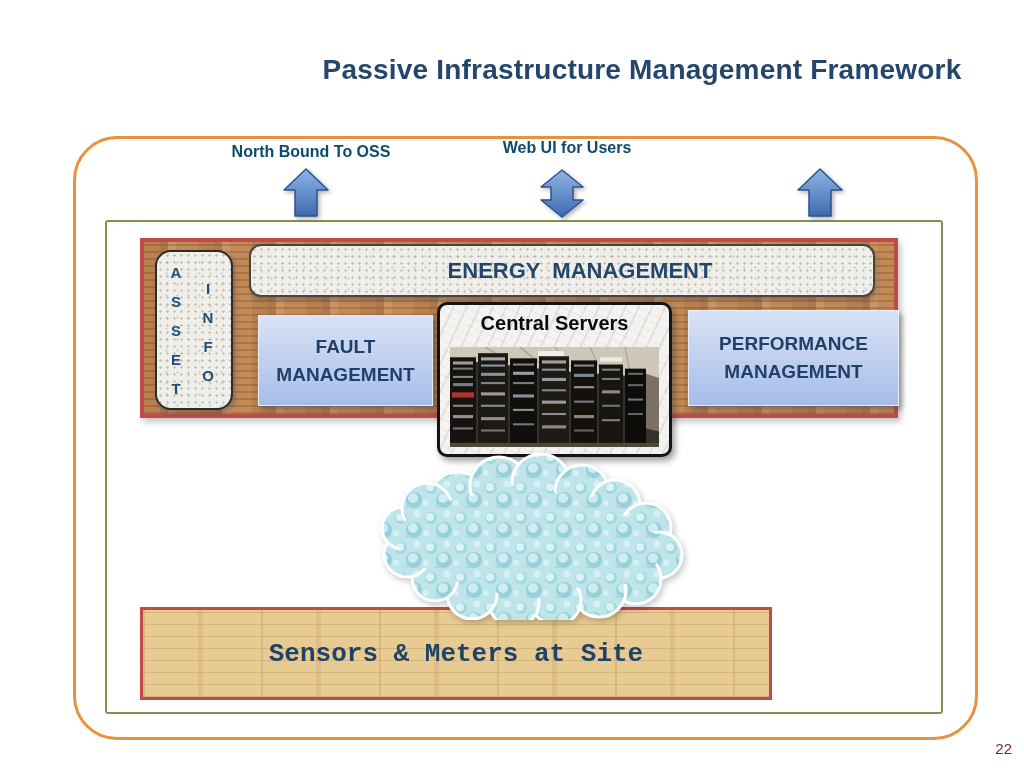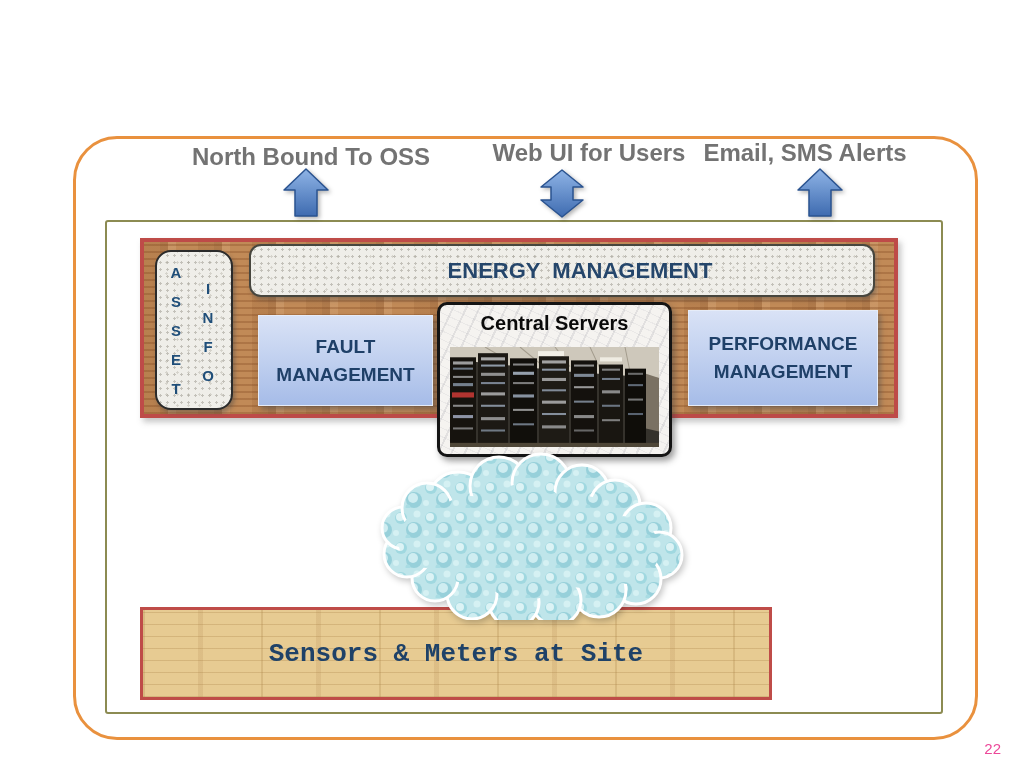--- a/index.html
+++ b/index.html
@@ -8,22 +8,22 @@
   .abs{position:absolute;}
 
   .title{left:262px;top:54px;width:760px;text-align:center;font-size:28px;font-weight:700;
          color:#25466B;letter-spacing:0.2px;}
 
   .outer-frame{left:73px;top:136px;width:905px;height:604px;border:3px solid #E9913E;
                border-radius:44px;box-sizing:border-box;z-index:1;}
   .inner-frame{left:105px;top:220px;width:838px;height:494px;border:2px solid #8C8B52;
                border-radius:3px;box-sizing:border-box;z-index:1;}
 
-  .flow-label{top:141px;width:250px;text-align:center;font-size:24px;font-weight:700;
-              color:#737373;z-index:3;}
+  .flow-label{top:141px;width:250px;text-align:center;font-size:16px;font-weight:700;
+              color:#0c4a6e;z-index:3;}
   .arrow{z-index:4;filter:drop-shadow(2px 2px 2px rgba(0,0,0,0.3));}
 
   .wood-band{left:140px;top:238px;width:758px;height:180px;border:4px solid #BE4B48;
              box-sizing:border-box;z-index:2;
              background-color:#C18A57;
              background-image:
                repeating-linear-gradient(0deg, rgba(120,62,24,0.28) 0 2px, rgba(0,0,0,0) 2px 7px),
                repeating-linear-gradient(90deg, rgba(150,95,50,0.22) 0 16px, rgba(92,46,16,0.18) 16px 24px, rgba(232,192,150,0.22) 24px 32px, rgba(0,0,0,0) 32px 54px);
              box-shadow:3px 4px 6px rgba(90,90,90,0.35);}
 
@@ -43,21 +43,21 @@
               display:flex;align-items:center;justify-content:center;
               box-shadow:2px 3px 4px rgba(70,70,70,0.4);}
   .energy-box span{font-size:22px;font-weight:700;color:#25466B;white-space:pre;}
 
   .blue-box{background:linear-gradient(180deg,#D9E2F6 0%,#C3D2F0 45%,#A6BCE8 100%);
             border:1px solid #E6ECF8;box-sizing:border-box;z-index:3;
             display:flex;align-items:center;justify-content:center;text-align:center;
             font-size:19px;font-weight:700;color:#1F4068;line-height:1.45;
             box-shadow:3px 4px 5px rgba(80,80,80,0.5);}
   .fault-box{left:258px;top:315px;width:175px;height:91px;padding:0 14px;}
-  .perf-box{left:688px;top:310px;width:190px;height:96px;padding:0 12px;}
+  .perf-box{left:688px;top:310px;width:211px;height:96px;padding:0 12px;}
 
   .central-box{left:437px;top:302px;width:235px;height:155px;border:3px solid #141414;
                border-radius:10px;box-sizing:border-box;z-index:4;overflow:hidden;
                background-color:#F5F3F0;
                background-image:
                  repeating-linear-gradient(115deg, rgba(150,150,160,0.20) 0 2px, transparent 2px 12px),
                  repeating-linear-gradient(25deg, rgba(168,168,178,0.14) 0 1px, transparent 1px 8px);
                box-shadow:3px 4px 6px rgba(60,60,60,0.5);}
   .central-title{position:absolute;left:0;top:7px;width:100%;text-align:center;
                  font-size:20px;font-weight:700;color:#0A0A0A;}
@@ -69,34 +69,34 @@
 
   .sensors-box{left:140px;top:607px;width:632px;height:93px;border:3px solid #BF4C48;
                box-sizing:border-box;z-index:2;
                display:flex;align-items:center;justify-content:center;
                background-color:#E7CB92;
                background-image:
                  repeating-linear-gradient(0deg, rgba(170,130,70,0.30) 0 1px, transparent 1px 12px),
                  repeating-linear-gradient(90deg, rgba(160,120,60,0.22) 0 2px, transparent 2px 55px, rgba(205,170,115,0.4) 55px 60px, transparent 60px 118px); font-family: Liberation Mono, monospace;}
   .sensors-box span{font-size:26px;font-weight:700;color:#1F4268;}
 
-  .page-number{right:23px;top:740px;font-size:15px;color:#ec4899;z-index:3;}
+  .page-number{right:12px;top:740px;font-size:15px;color:#7f1d1d;z-index:3;}
 </style>
 </head>
 <body>
 
 <div class="slide">
 
+  <div class="abs title">Passive Infrastructure Management Framework</div>
 
   <div class="abs outer-frame"></div>
   <div class="abs inner-frame"></div>
 
   <div class="abs flow-label" style="left:186px;top:143px;">North Bound To OSS</div>
-  <div class="abs flow-label" style="left:464px;top:139px;">Web UI for Users</div>
-  <div class="abs flow-label" style="left:680px;top:139px;">Email, SMS Alerts</div>
+  <div class="abs flow-label" style="left:442px;top:139px;">Web UI for Users</div>
 
   <svg class="abs arrow" style="left:282px;top:168px;" width="48" height="50" viewBox="0 0 48 50">
     <defs>
         <linearGradient id="ag1" x1="0" y1="0" x2="0" y2="1">
       <stop offset="0" stop-color="#8FB4E6"></stop>
           <stop offset="1" stop-color="#3E6BB0"></stop>
     </linearGradient>
       </defs>
     <polygon points="24,1 46,22 35,22 35,48 13,48 13,22 2,22" fill="url(#ag1)" stroke="#2A5390" stroke-width="1.5" stroke-linejoin="round"></polygon>
   </svg>

